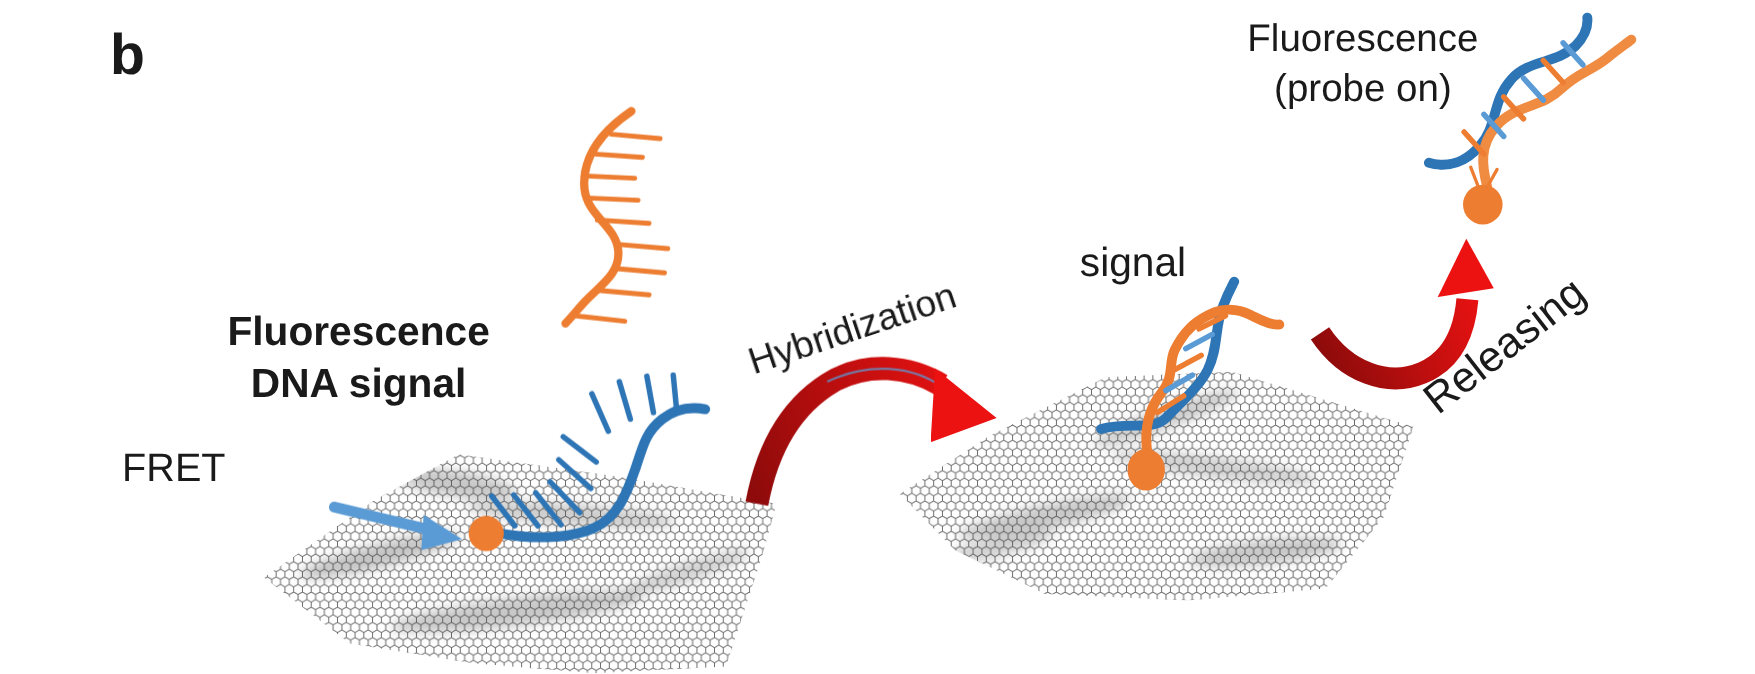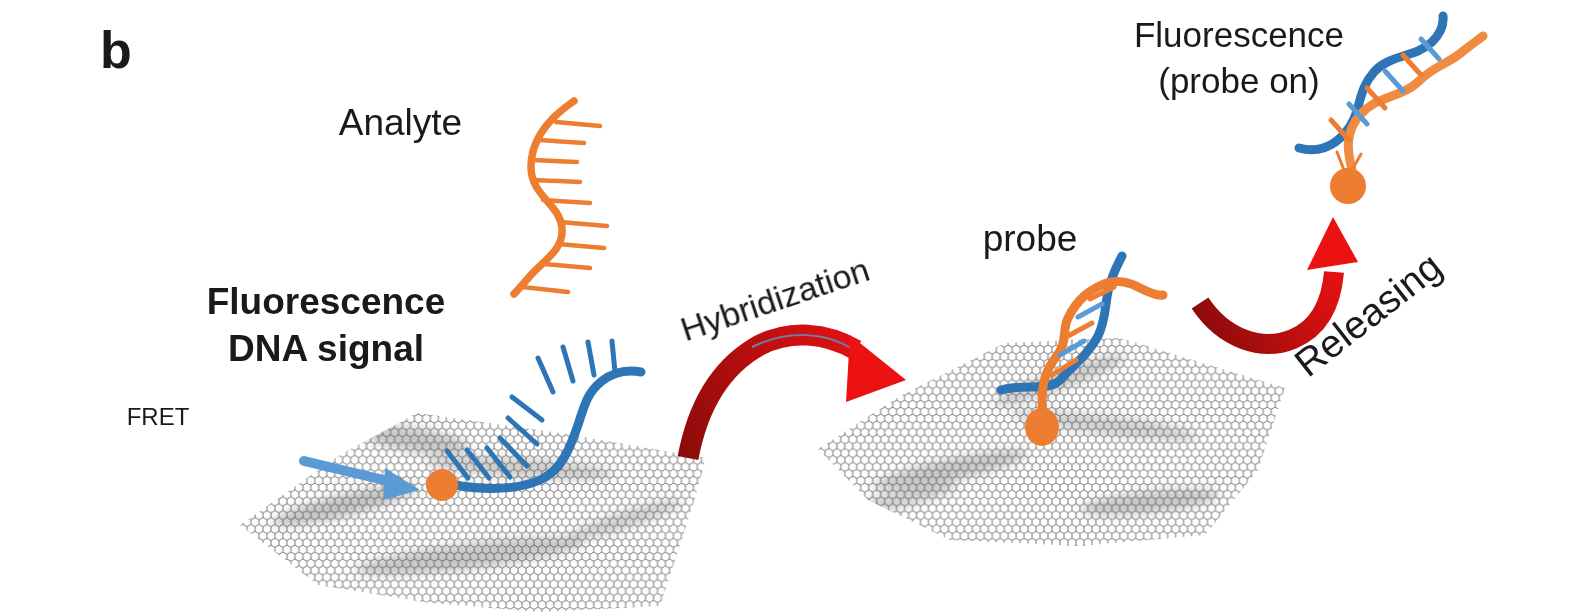--- a/index.html
+++ b/index.html
@@ -6,21 +6,21 @@
   .fig{
     position:relative;width:1595px;height:613px;background:#ffffff;overflow:hidden;
     font-family:"Liberation Sans", sans-serif;color:var(--text,#1a1a1a);
   }
   .fig svg.art{position:absolute;left:0;top:0;width:1595px;height:613px;display:block;}
   .lbl{position:absolute;text-align:center;line-height:1.26;white-space:nowrap;}
   .lbl div{white-space:nowrap;}
   .panel-b{left:100px;top:18px;font-size:52px;font-weight:bold;}
   .analyte{left:318px;top:100px;width:165px;font-size:37px;}
   .probe{left:196px;top:279px;width:260px;font-size:37px;font-weight:bold;}
-  .fret{left:38px;top:402px;width:240px;font-size:24px;}
+  .fret{left:38px;top:402px;width:240px;font-size:36px;}
   .hyb{left:650px;top:278px;width:250px;font-size:34px;transform:rotate(-18.5deg);transform-origin:center;}
   .dsdna{left:950px;top:216px;width:160px;font-size:37px;}
   .rel{left:1258px;top:290px;width:220px;font-size:39px;transform:rotate(-38deg);transform-origin:center;}
   .sigon{left:1110px;top:12px;width:258px;font-size:35px;line-height:1.3;}
 </style>
 </head>
 <body>
 
 <div class="fig">
 
@@ -151,34 +151,33 @@
         <line x1="1421" y1="39" x2="1439" y2="59" style="stroke:var(--blue-light,#5B9BD5)"></line>
       </g>
       <line x1="1344" y1="170" x2="1337" y2="152" style="stroke:var(--orange,#ED7D31)" stroke-width="3"></line>
       <line x1="1352" y1="170" x2="1361" y2="154" style="stroke:var(--orange,#ED7D31)" stroke-width="3"></line>
       <circle cx="1348" cy="186" r="18" style="fill:var(--orange,#ED7D31)" stroke="none"></circle>
     </g>
   </svg>
 
   <div class="lbl panel-b">b</div>
 
-  <div class="lbl analyte">Analyte</div>
 
   <div class="lbl probe">
     <div>Fluorescence</div>
     <div>DNA signal</div>
   </div>
 
   <div class="lbl fret">
     <div>FRET</div>
   </div>
 
   <div class="lbl hyb">Hybridization</div>
 
-  <div class="lbl dsdna">probe</div>
+  <div class="lbl dsdna">signal</div>
 
   <div class="lbl rel">Releasing</div>
 
   <div class="lbl sigon">
     <div>Fluorescence</div>
     <div>(probe on)</div>
   </div>
 
 </div>
 

